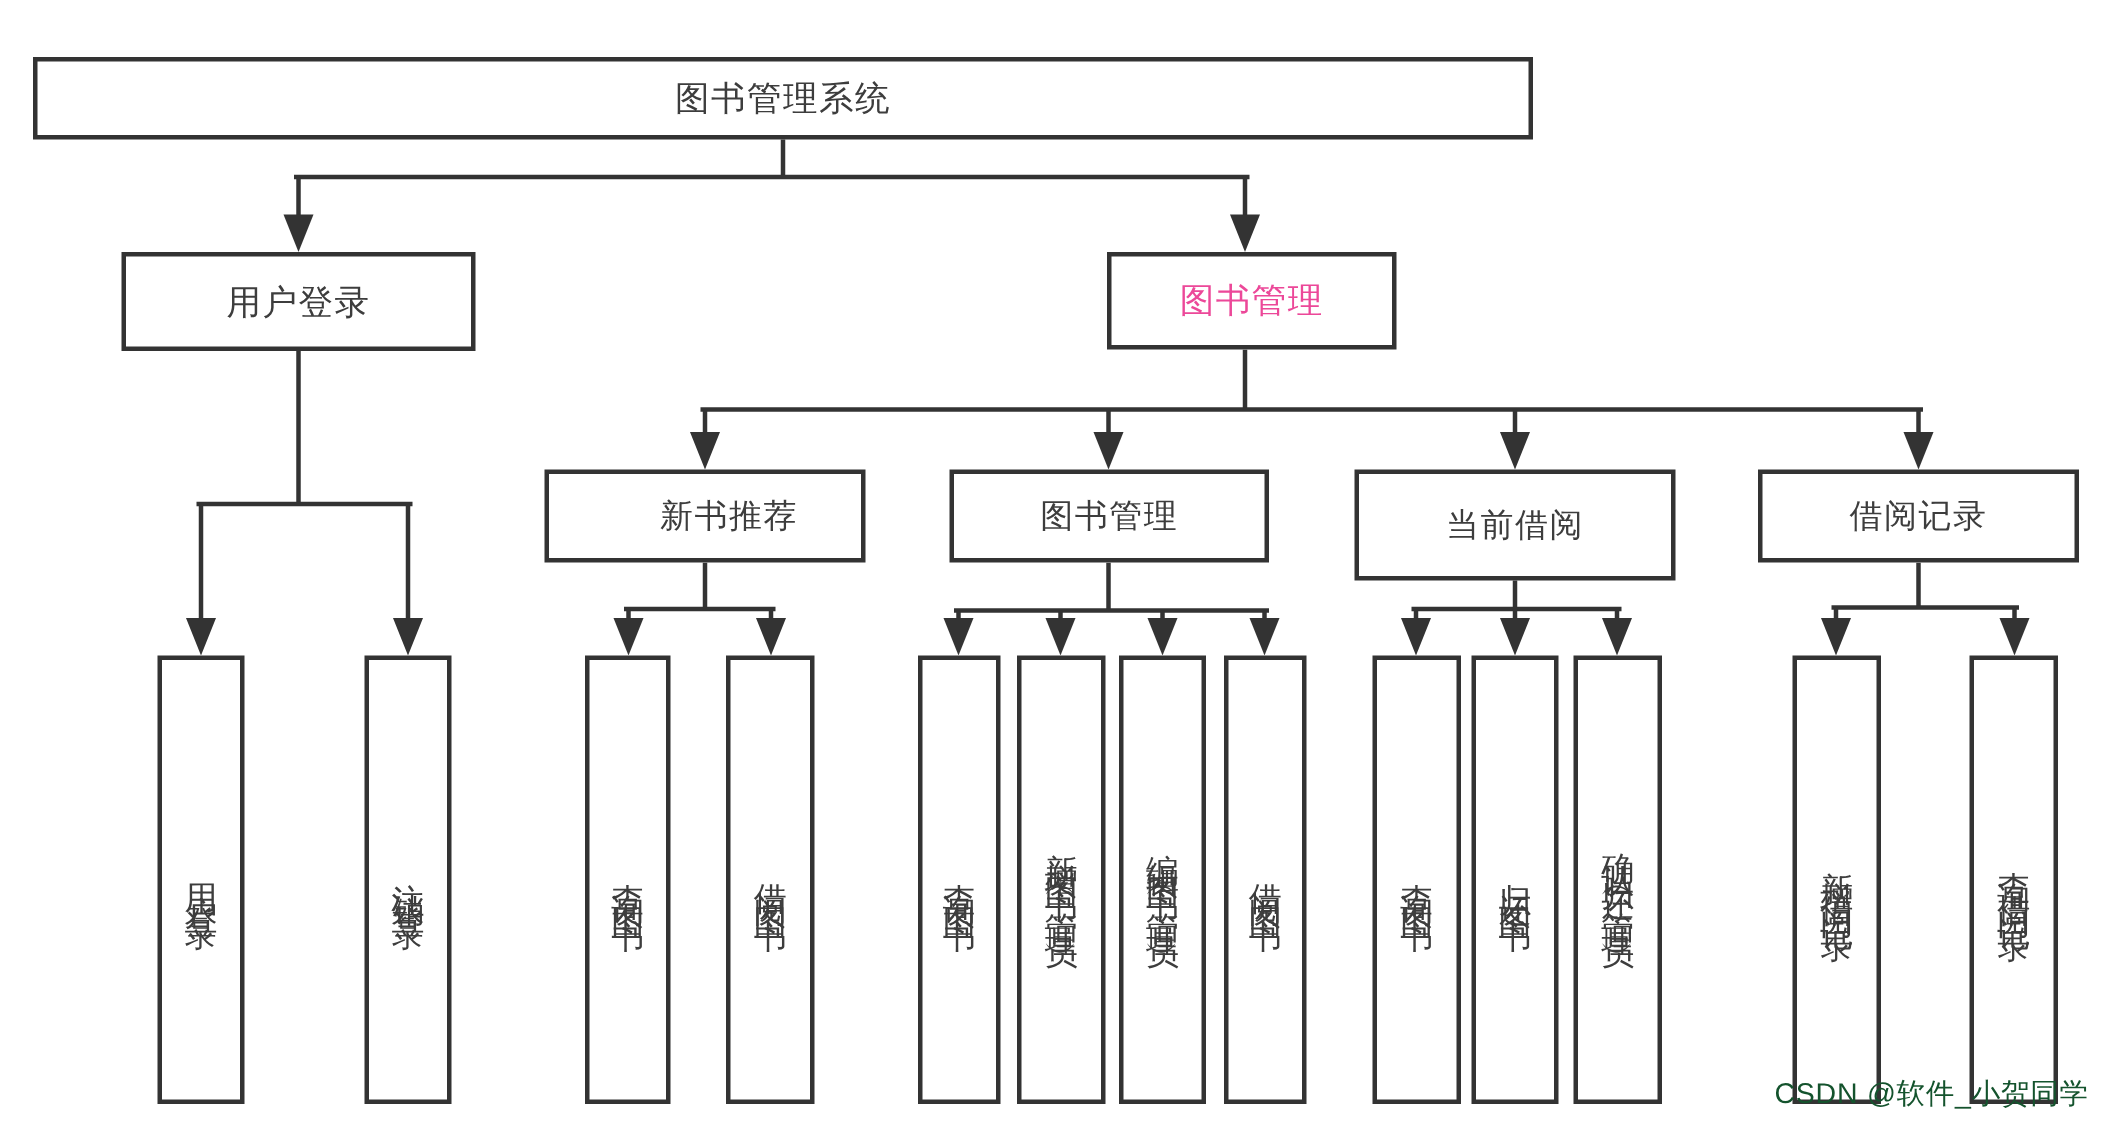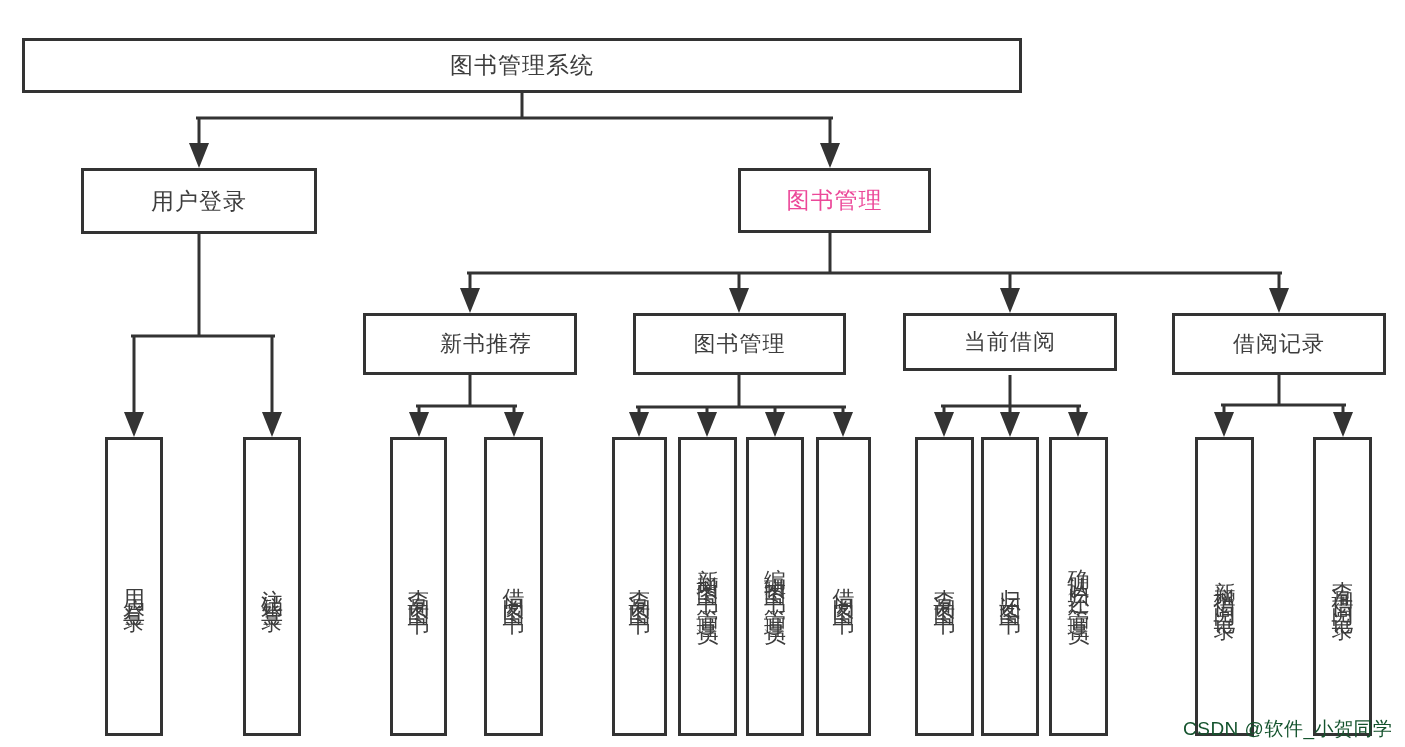--- a/index.html
+++ b/index.html
@@ -161,21 +161,21 @@
   <div class="node h-label" style="left: 738px; top: 168px; width: 193px; height: 65px; border-color: rgb(51, 51, 51); color: #ec4899;">
     <span>图书管理</span>
   </div>
 
   <div class="node h-label l3" style="left: 363px; top: 313px; width: 214px; height: 62px; border-color: rgb(51, 51, 51); color: rgb(61, 61, 61); padding-left: 32px;">
     <span>新书推荐</span>
   </div>
   <div class="node h-label l3" style="left: 633px; top: 313px; width: 213px; height: 62px; border-color: rgb(51, 51, 51); color: rgb(61, 61, 61);">
     <span>图书管理</span>
   </div>
-  <div class="node h-label l3" style="left: 903px; top: 313px; width: 214px; height: 58px; border-color: rgb(51, 51, 51); color: rgb(61, 61, 61);">
+  <div class="node h-label l3" style="left: 903px; top: 313px; width: 214px; height: 74px; border-color: rgb(51, 51, 51); color: rgb(61, 61, 61);">
     <span>当前借阅</span>
   </div>
   <div class="node h-label l3" style="left: 1172px; top: 313px; width: 214px; height: 62px; border-color: rgb(51, 51, 51); color: rgb(61, 61, 61);">
     <span>借阅记录</span>
   </div>
 
   <div class="leaf" style="left: 105px; width: 58px; border-color: rgb(51, 51, 51); color: rgb(61, 61, 61);">
     <span class="vtext">用户登录</span>
   </div>
   <div class="leaf" style="left: 243px; width: 58px; border-color: rgb(51, 51, 51); color: rgb(61, 61, 61);">

